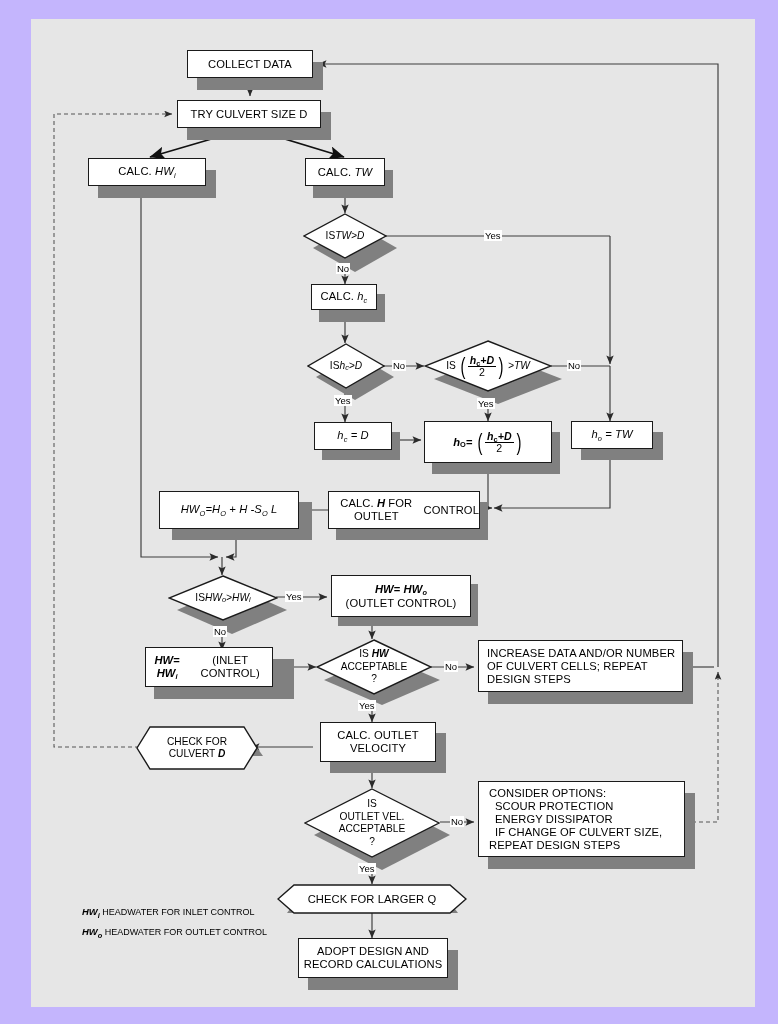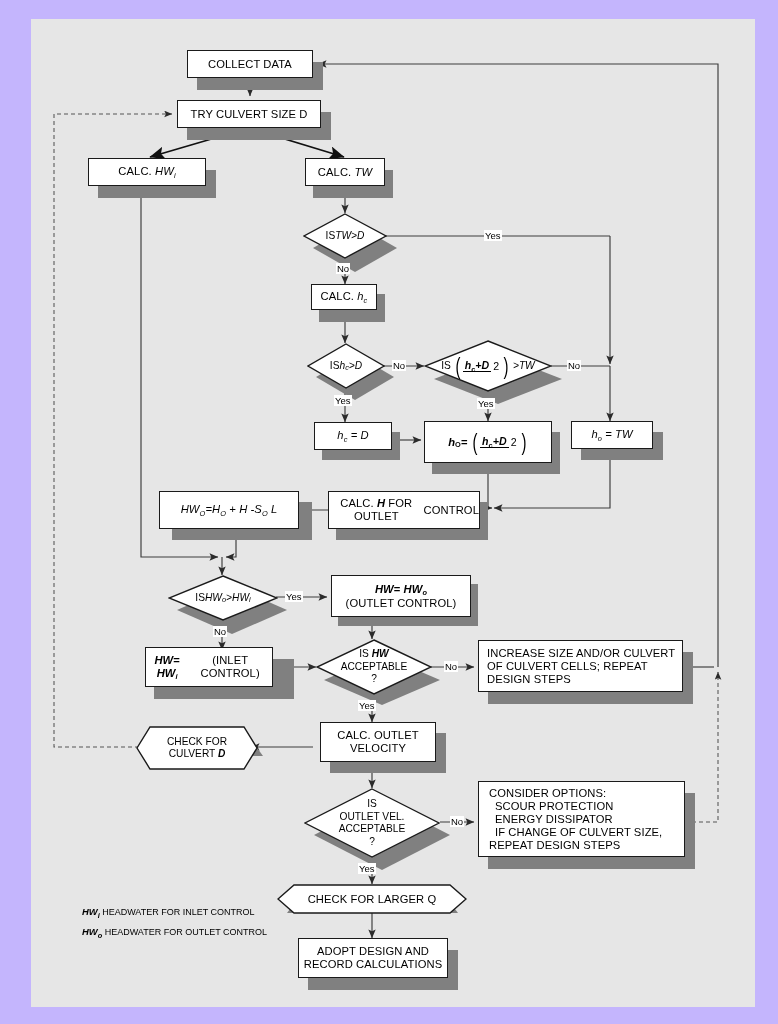--- a/index.html
+++ b/index.html
@@ -19,21 +19,21 @@
   .ital{font-style:italic;}
   .bold{font-weight:bold;}
   .legend{position:absolute;font-size:9px;line-height:11px;white-space:nowrap;color:#000;}
   .legend b{font-style:italic;font-size:9.4px;}
   .diamond{position:absolute;}
   .diamond .dtext{position:absolute;left:0;top:0;width:100%;height:100%;
         display:flex;align-items:center;justify-content:center;text-align:center;}
   .hexo{position:absolute;}
   .hexo .htext{position:absolute;left:0;top:0;width:100%;height:100%;
         display:flex;align-items:center;justify-content:center;text-align:center;}
-  .frac{display:inline-flex;align-items:center;vertical-align:middle;
+  .frac{display:inline-flex;flex-direction:column;align-items:center;vertical-align:middle;
         line-height:1.02;margin:0 1px;}
   .frac .num{border-bottom:1.1px solid #000;padding:0 2px;font-size:10.6px;}
   .frac .den{padding:0 2px;font-size:10.6px;}
   .paren{font-size:24px;line-height:0.8;font-weight:300;display:inline-block;transform:scaleX(.62);}
   .mathrow{display:inline-flex;align-items:center;justify-content:center;}
   sub{font-size:7.4px;vertical-align:baseline;position:relative;top:2.5px;}
   .leftalign{justify-content:flex-start;text-align:left;padding-left:8px;}
 </style>
 </head>
 <body>
@@ -274,21 +274,21 @@
         <polygon points="58,1 115,28 58,55 1,28" fill="#fff" stroke="#1a1a1a" stroke-width="1.4"></polygon>
       </svg>
     <span class="dtext txt-sm" style="flex-direction:column;">
       <span><span>IS </span><b class="ital">HW</b></span>
       <span>ACCEPTABLE</span>
       <span>?</span>
     </span>
   </div>
 
   <div class="node boxshape txt leftalign" style="left:478px;top:640px;width:205px;height:52px;flex-direction:column;align-items:flex-start;justify-content:center;">
-    <span>INCREASE SIZE AND/OR CULVERT</span>
+    <span>INCREASE DATA AND/OR NUMBER</span>
     <span>OF CULVERT CELLS; REPEAT</span>
     <span>DESIGN STEPS</span>
   </div>
 
   <div class="node boxshape txt" style="left:320px;top:722px;width:116px;height:40px;flex-direction:column;">
     <span>CALC. OUTLET</span>
     <span>VELOCITY</span>
   </div>
 
   <div class="hexo" style="left:136px;top:726px;width:122px;height:44px;">

